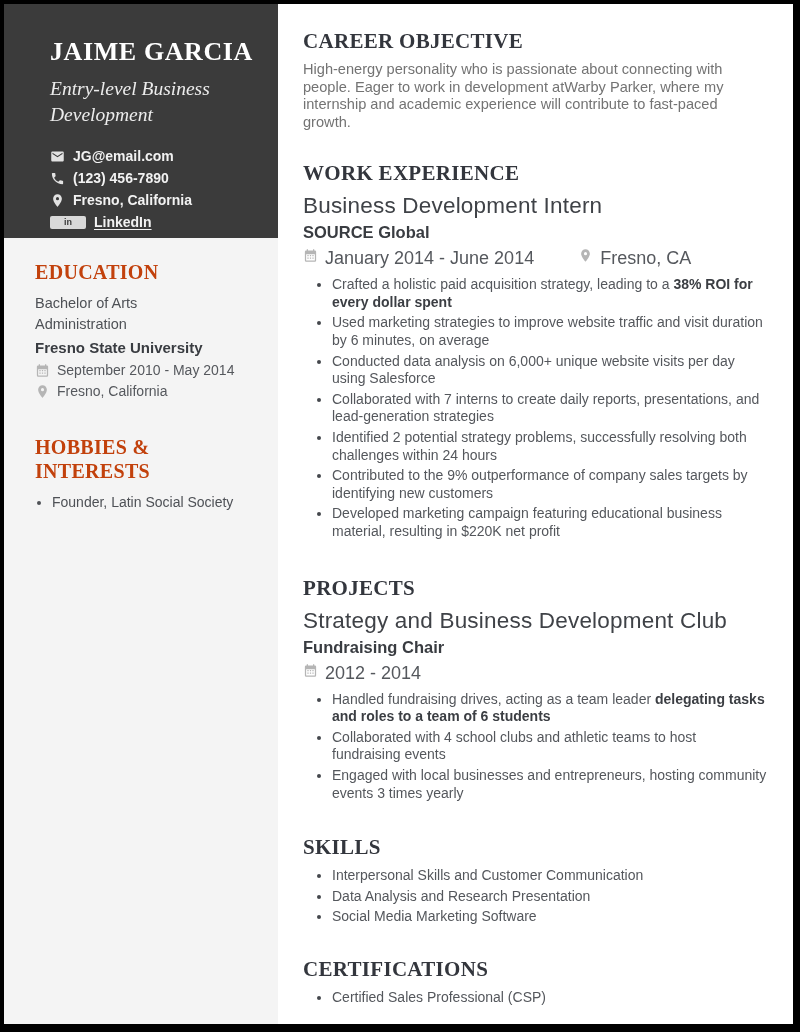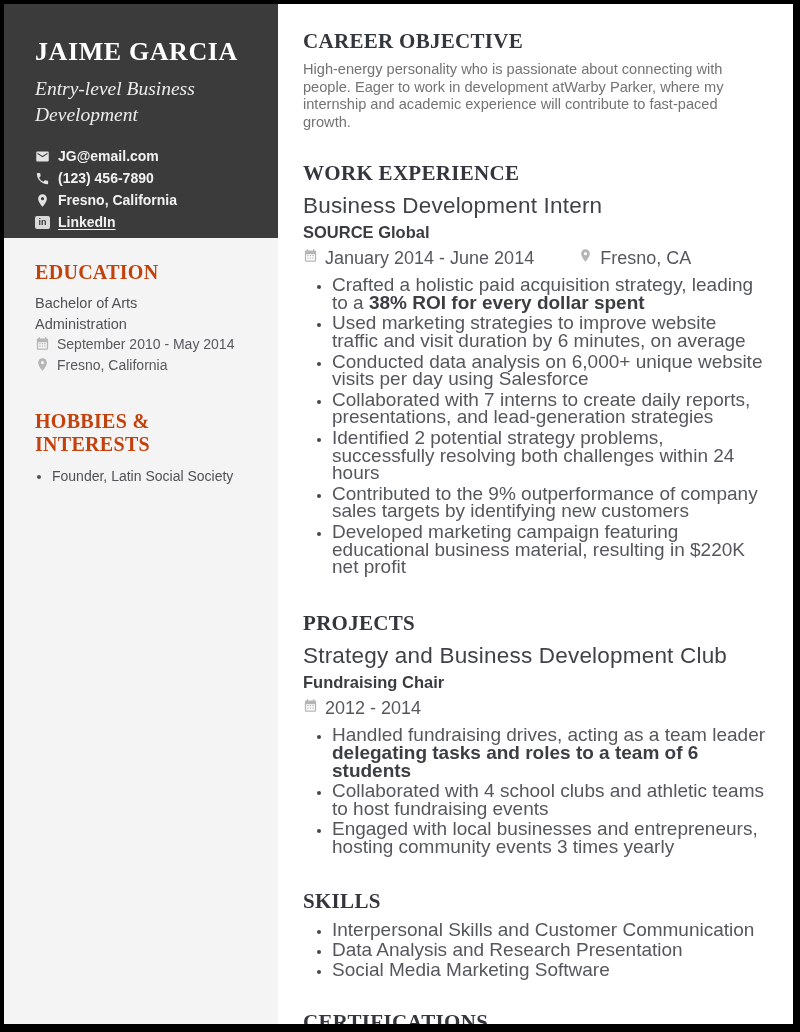--- a/index.html
+++ b/index.html
@@ -20,21 +20,21 @@
 
   
   .sidebar {
     width: 274px; flex-shrink: 0;
     background: #f4f4f4;
     display: flex; flex-direction: column;
   }
   .sidebar-header {
     background: #3b3b3b;
     height: 234px;
-    padding: 33px 18px 0 31px;
+    padding: 33px 18px 0 46px;
     color: #f0f0f0;
   }
   .person-name {
     font-family: "Liberation Serif", serif;
     font-weight: 700;
     font-size: 26px;
     letter-spacing: 0.6px;
     color: #ffffff;
   }
   .person-title {
@@ -50,21 +50,21 @@
   .contact { margin-top: 21px; list-style: none; }
   .contact li {
     display: flex; align-items: center; gap: 8px;
     font-size: 14px; font-weight: 600;
     color: #f2f2f2;
     margin-bottom: 6px;
   }
   .contact .ico { color: #e2e2e2; width: 15px; height: 15px; flex-shrink: 0; display: inline-flex; }
   .contact .ico svg { width: 15px; height: 15px; }
   .linkedin-box {
-    width: 15px; height: 13px; flex-shrink: 0;
+    width: 36px; height: 13px; flex-shrink: 0;
     background: #d9d9d9; color: #3b3b3b;
     border-radius: 2px;
     font-size: 9px; font-weight: 700;
     display: grid; place-items: center;
     line-height: 1;
   }
   .contact a { color: #f2f2f2; text-decoration: underline; text-underline-offset: 2px; }
 
   .sidebar-body { padding: 23px 22px 0 31px; }
   .side-heading {
@@ -125,21 +125,21 @@
     font-size: 16.5px; font-weight: 700;
     color: #393c41; margin-bottom: 6px;
   }
   .meta-row { display: flex; gap: 44px; margin-bottom: 2px; }
   .meta-item {
     display: flex; align-items: flex-start; gap: 7px;
     font-size: 18px; color: #55585d;
   }
   ul.bullets { margin-top: 7px; padding-left: 29px; }
   ul.bullets li {
-    font-size: 19px; line-height: 17.8px;
+    font-size: 14px; line-height: 17.8px;
     color: #54575c;
     margin-bottom: 2.5px;
     max-width: 448px;
   }
   ul.bullets li::marker { color: #44474c; font-size: 13px; }
   .b { font-weight: 700; color: #3b3e43; }
 </style>
 </head>
 <body>
 
@@ -178,20 +178,21 @@
           <span class="linkedin-box">in</span>
           <a href="#">LinkedIn</a>
         </li>
       </ul>
     </div>
 
     <div class="sidebar-body">
       <section>
         <div class="side-heading">EDUCATION</div>
         <div class="edu-degree">Bachelor of Arts Administration</div>
+        <div class="edu-school">Fresno State University</div>
         <div class="side-meta">
           <span class="gray-ico">
             <svg viewBox="0 0 24 24">
                 <path fill="currentColor" d="M19 4h-1V2h-2v2H8V2H6v2H5a2 2 0 0 0-2 2v14a2 2 0 0 0 2 2h14a2 2 0 0 0 2-2V6a2 2 0 0 0-2-2zm0 16H5V10h14v10zM9 13H7v-2h2v2zm4 0h-2v-2h2v2zm4 0h-2v-2h2v2zm-8 4H7v-2h2v2zm4 0h-2v-2h2v2zm4 0h-2v-2h2v2z"></path>
               </svg>
           </span>
           <span>September 2010 - May 2014</span>
         </div>
         <div class="side-meta">
           <span class="gray-ico">

